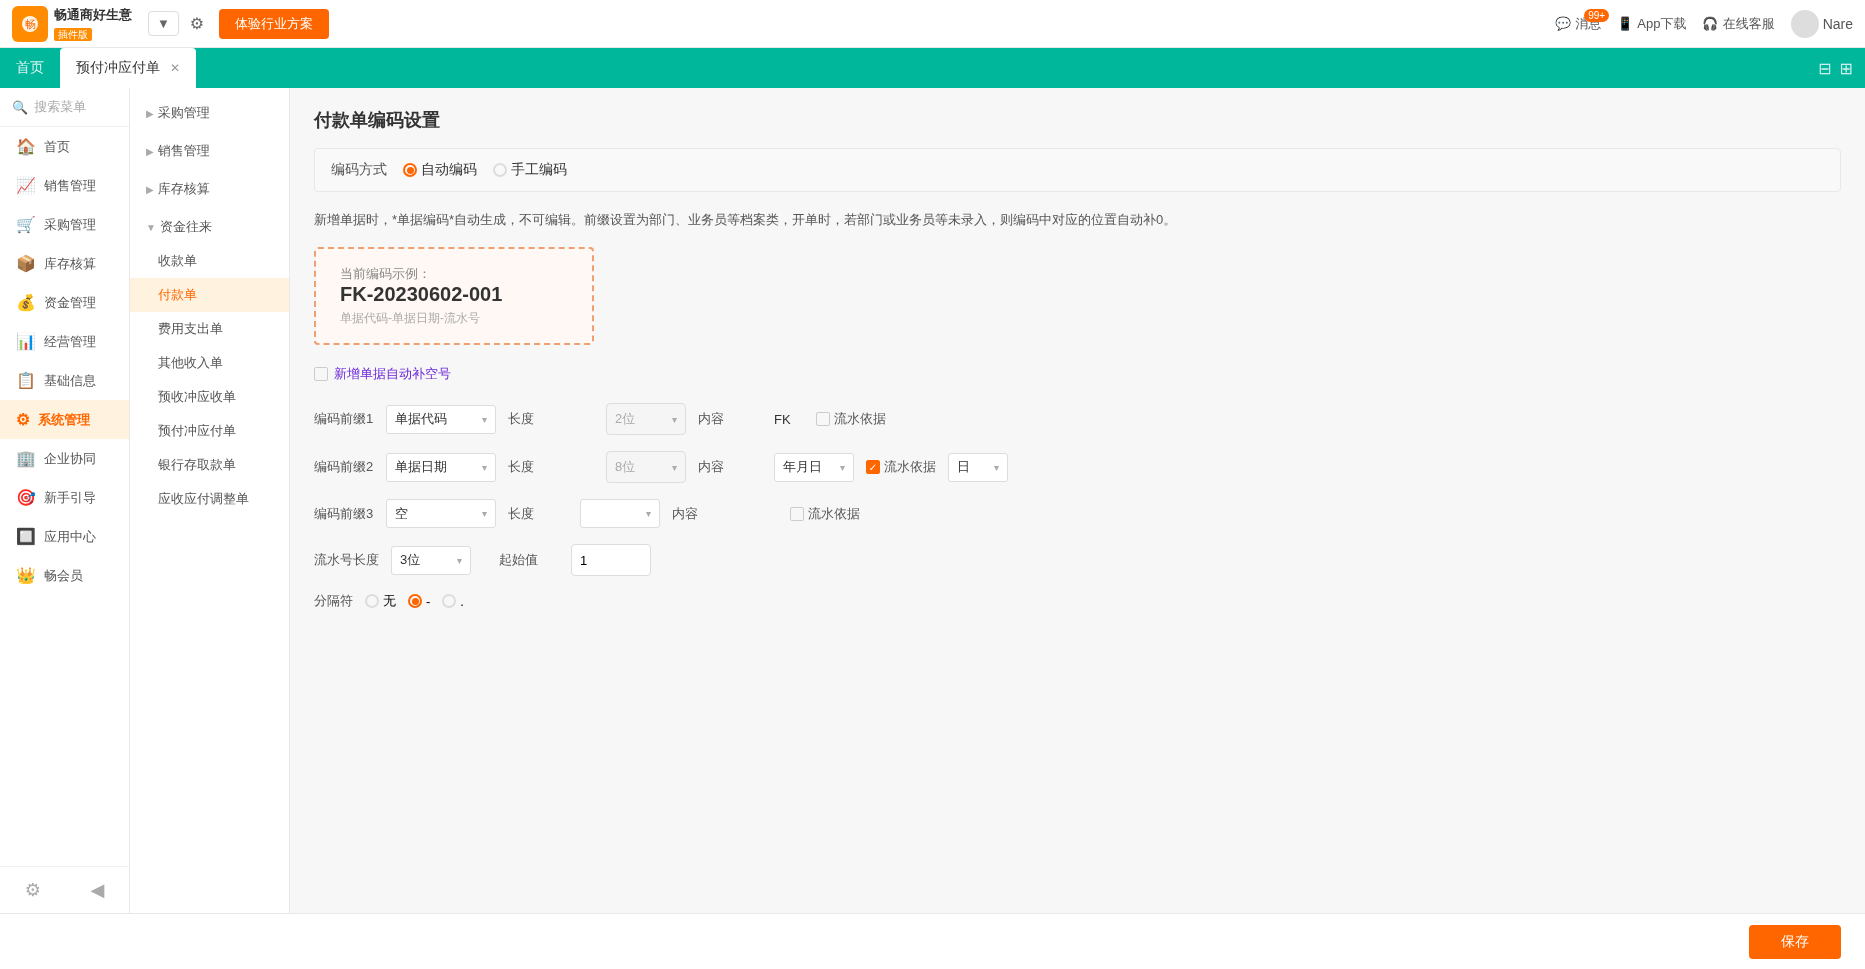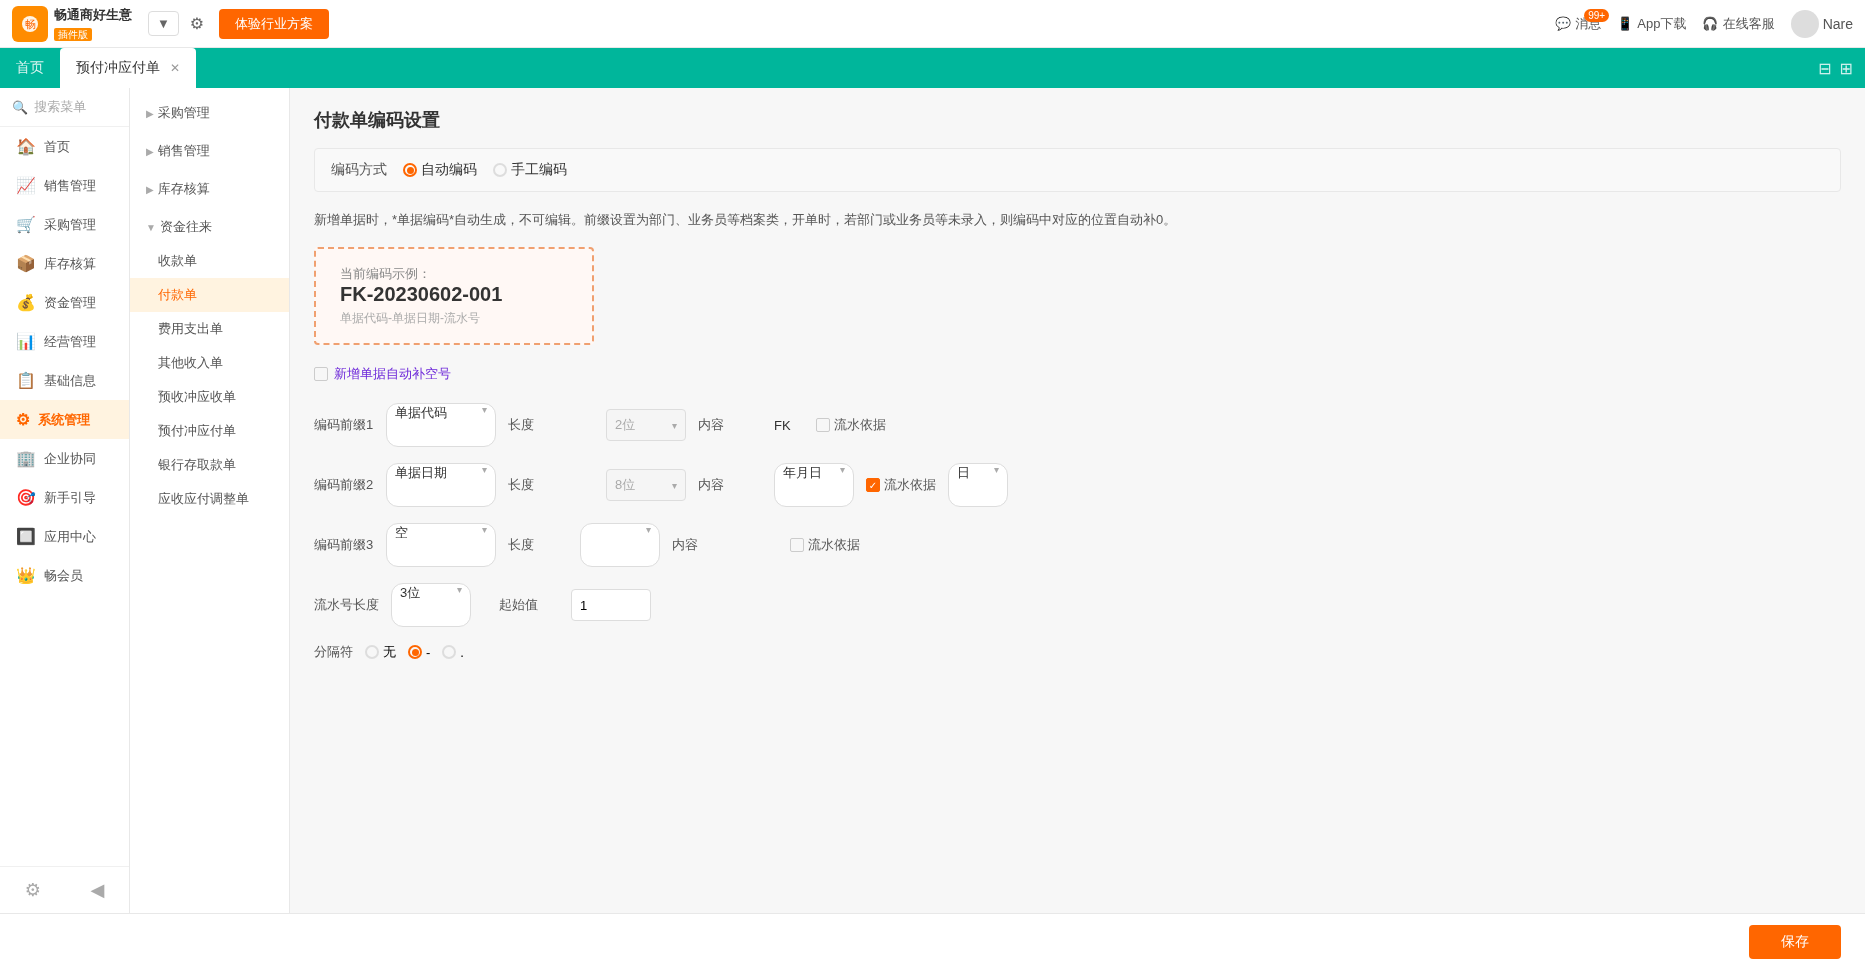--- a/index.html
+++ b/index.html
@@ -196,28 +196,29 @@
     
     .form-row {
       display: flex;
       align-items: center;
       gap: 12px;
       margin-bottom: 16px;
       flex-wrap: wrap;
     }
     .form-label { font-size: 13px; color: #555; white-space: nowrap; min-width: 60px; }
     .form-select {
-      height: 44px;
+      height: 29px;
       border: 1px solid #ddd;
-      border-radius: 12px;
+      border-radius: 3px;
       padding: 0 8px;
       font-size: 13px;
       color: #333;
       background: #fff;
       display: flex;
+      align-items: center;
       gap: 4px;
       cursor: pointer;
       min-width: 100px;
     }
     .form-select .arrow { color: #aaa; font-size: 10px; margin-left: auto; }
     .form-input {
       height: 32px;
       border: 1px solid #ddd;
       border-radius: 4px;
       padding: 0 8px;

